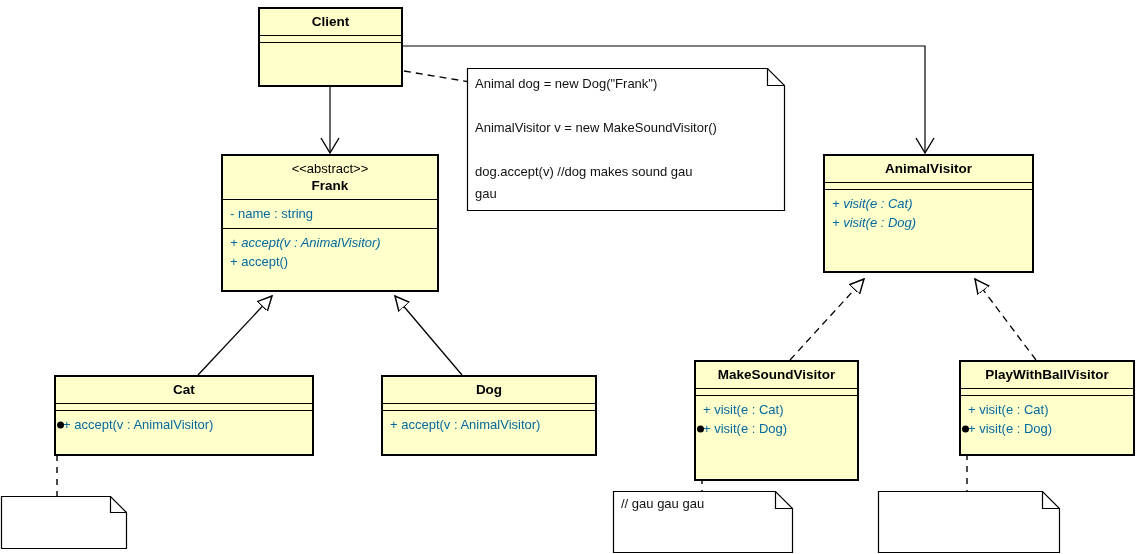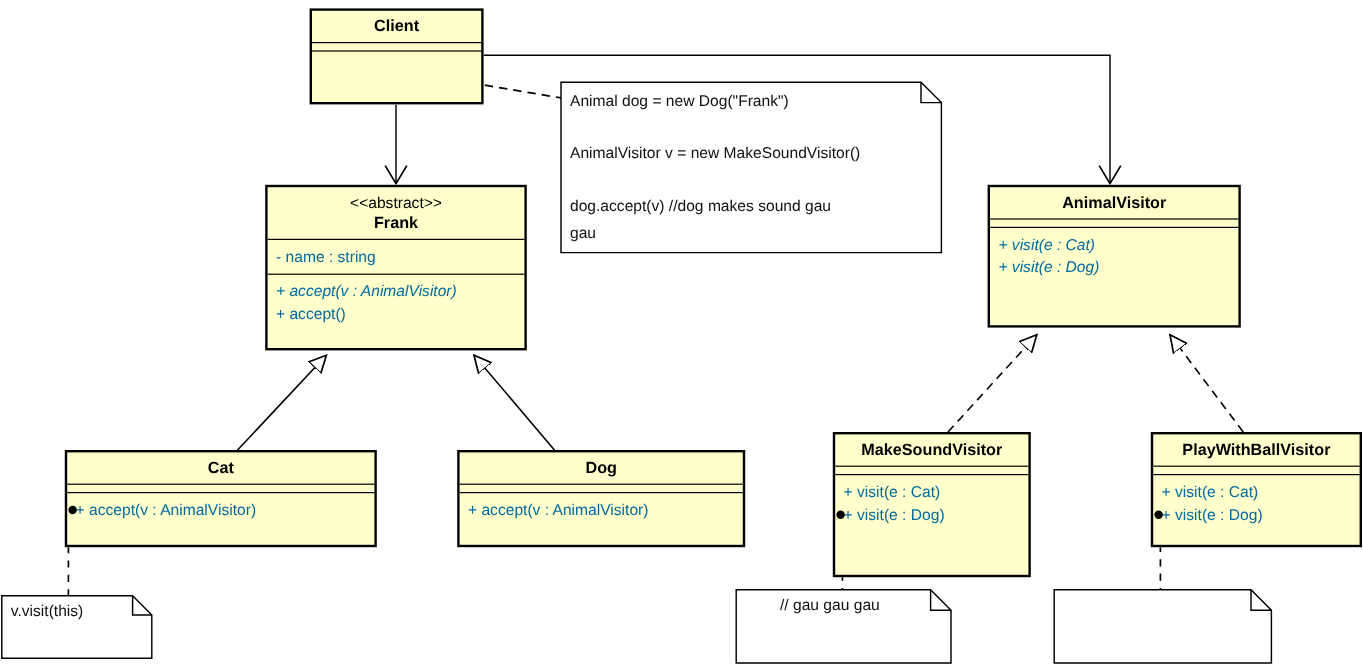--- a/index.html
+++ b/index.html
@@ -224,21 +224,21 @@
     <div class="uml-compartment empty"></div>
     <div class="uml-sep"></div>
     <div class="uml-compartment">
       <div class="member">
         <span class="anchor-dot"></span>
         <span>+ accept(v : AnimalVisitor)</span>
       </div>
     </div>
   </div>
 
-  <div class="uml-class" style="left:381px; top:375px; width:240px; height:81px;">
+  <div class="uml-class" style="left:381px; top:375px; width:216px; height:81px;">
     <div class="uml-head">
       <span class="cls-name">Dog</span>
     </div>
     <div class="uml-sep"></div>
     <div class="uml-compartment empty"></div>
     <div class="uml-sep"></div>
     <div class="uml-compartment">
       <div class="member">+ accept(v : AnimalVisitor)</div>
     </div>
   </div>
@@ -277,22 +277,19 @@
 
   <div class="uml-note" style="left:467px; top:68px; width:318px; height:143px; background:transparent;">
     <div class="note-text">Animal dog = new Dog("Frank")
 
 AnimalVisitor v = new MakeSoundVisitor()
 
 dog.accept(v) //dog makes sound gau
 gau</div>
   </div>
 
-  <div class="uml-note" style="left:1px; top:496px; width:126px; height:53px; background:transparent;">
-    <div class="note-text tight">v.visit(this)</div>
-  </div>
-
-  <div class="uml-note" style="left:613px; top:491px; width:180px; height:52px; background:transparent;margin-left:29px;">
+
+  <div class="uml-note" style="left:613px; top:491px; width:180px; height:52px; background:transparent;">
     <div class="note-text tight">// gau gau gau</div>
   </div>
 
 
 </div>
 
 </body></html>

